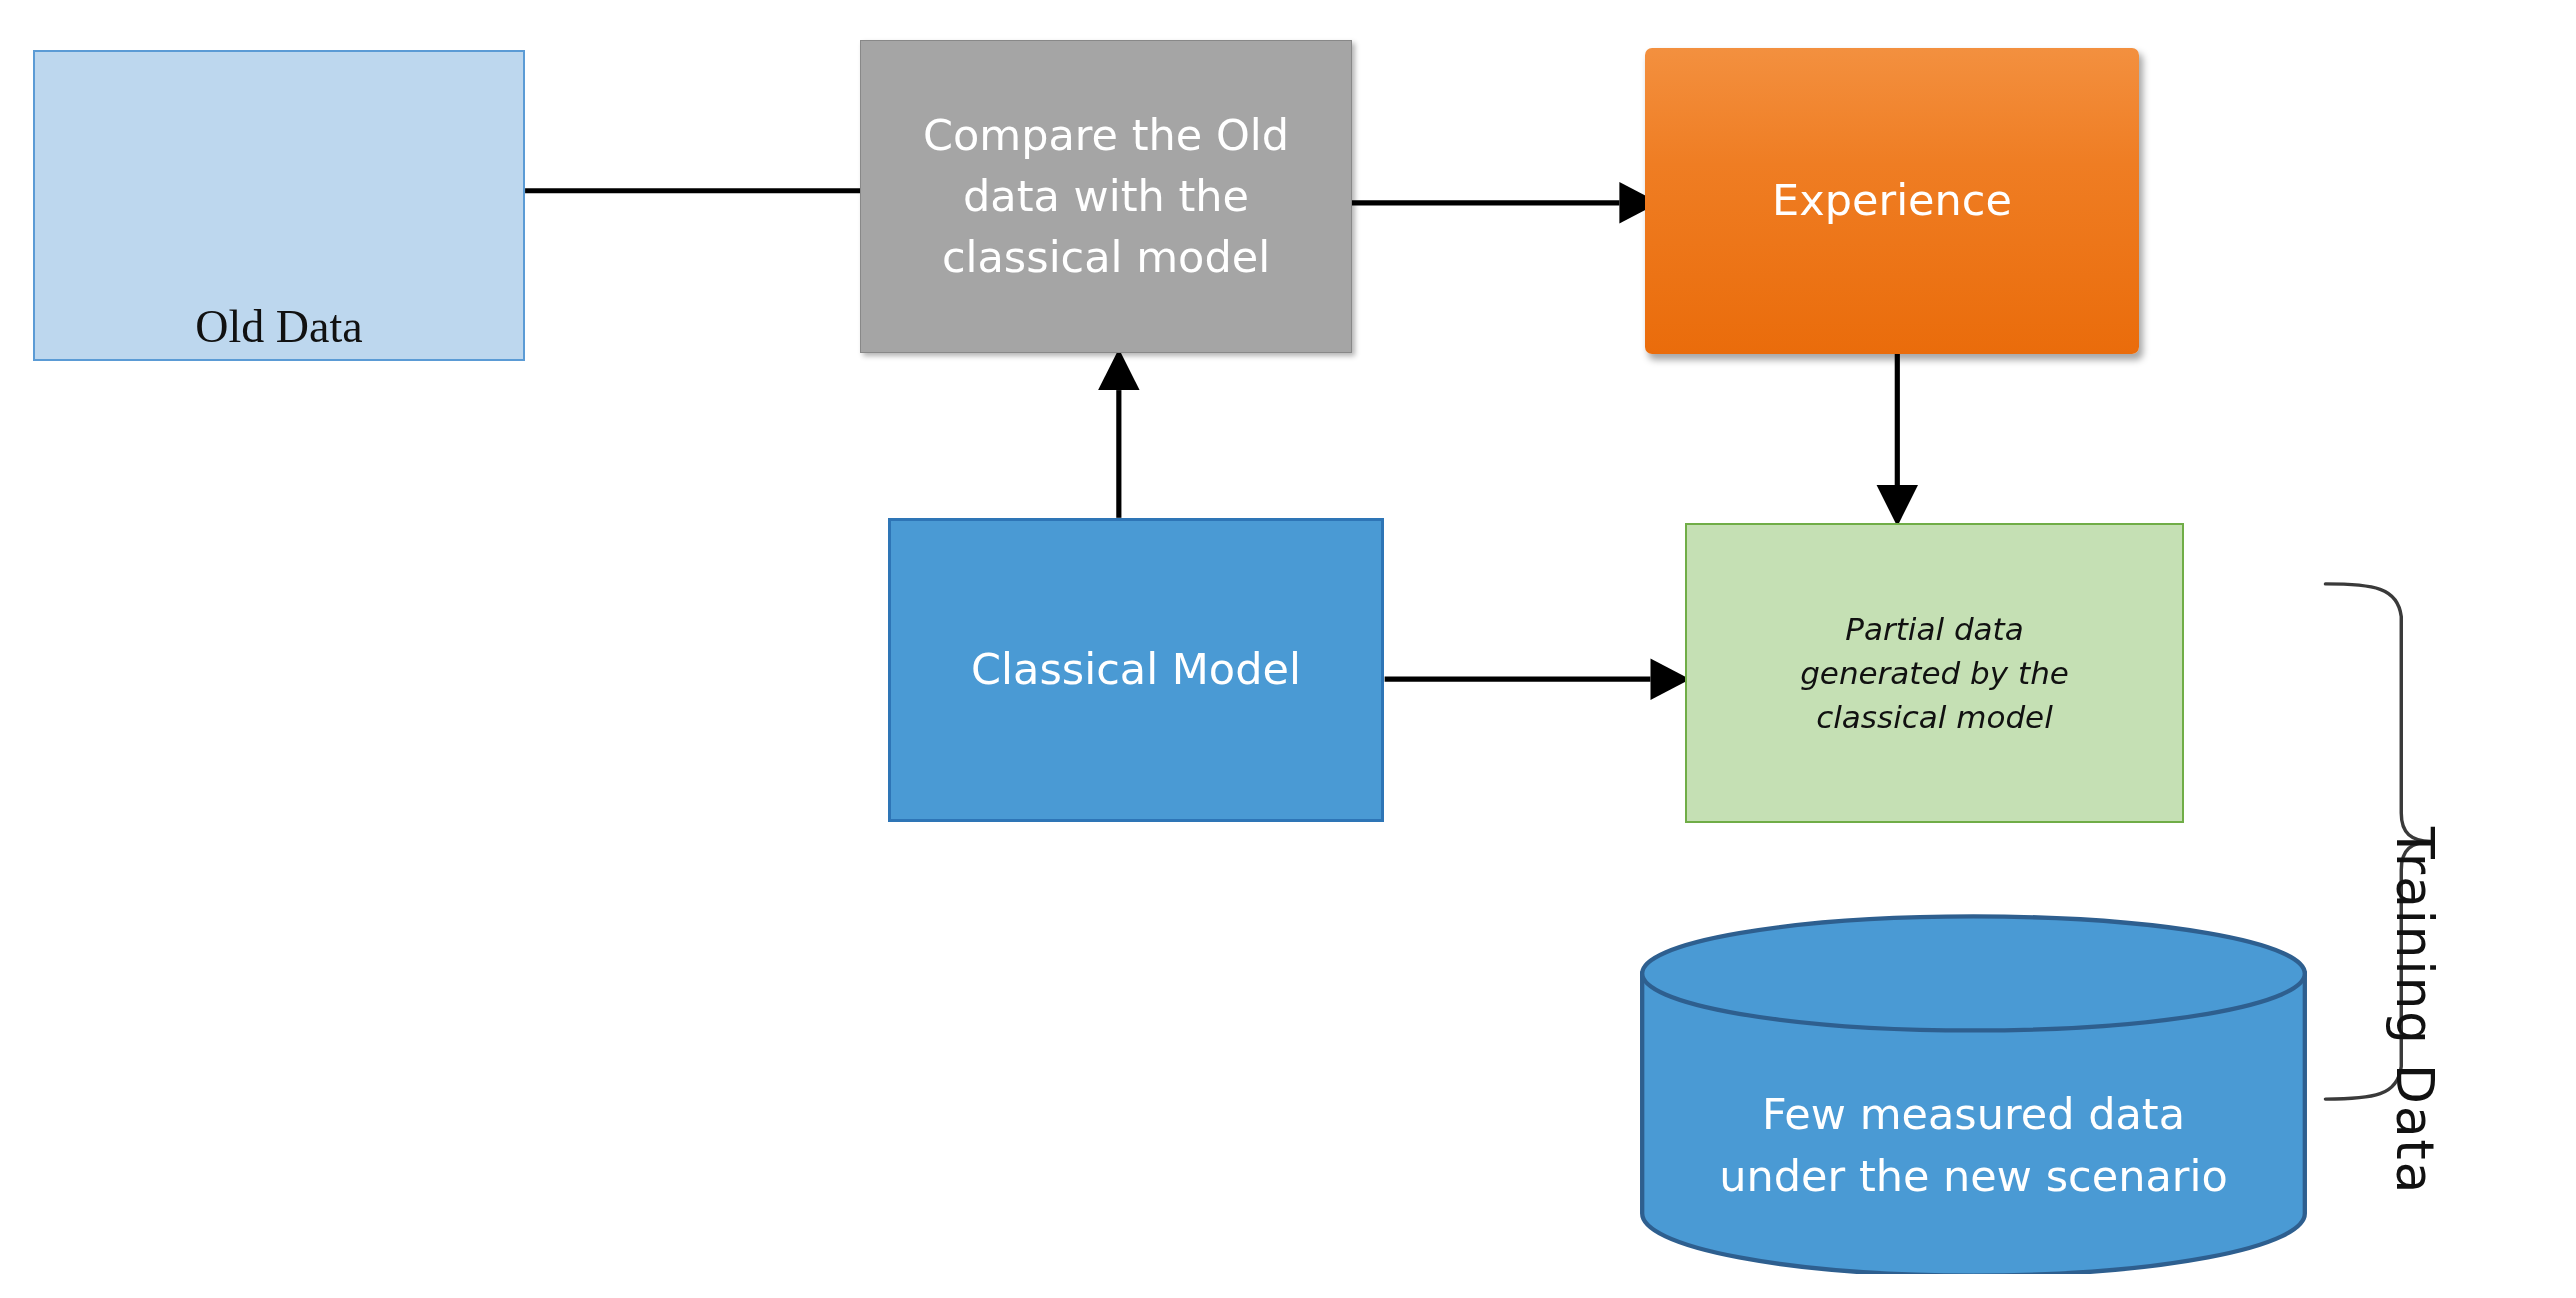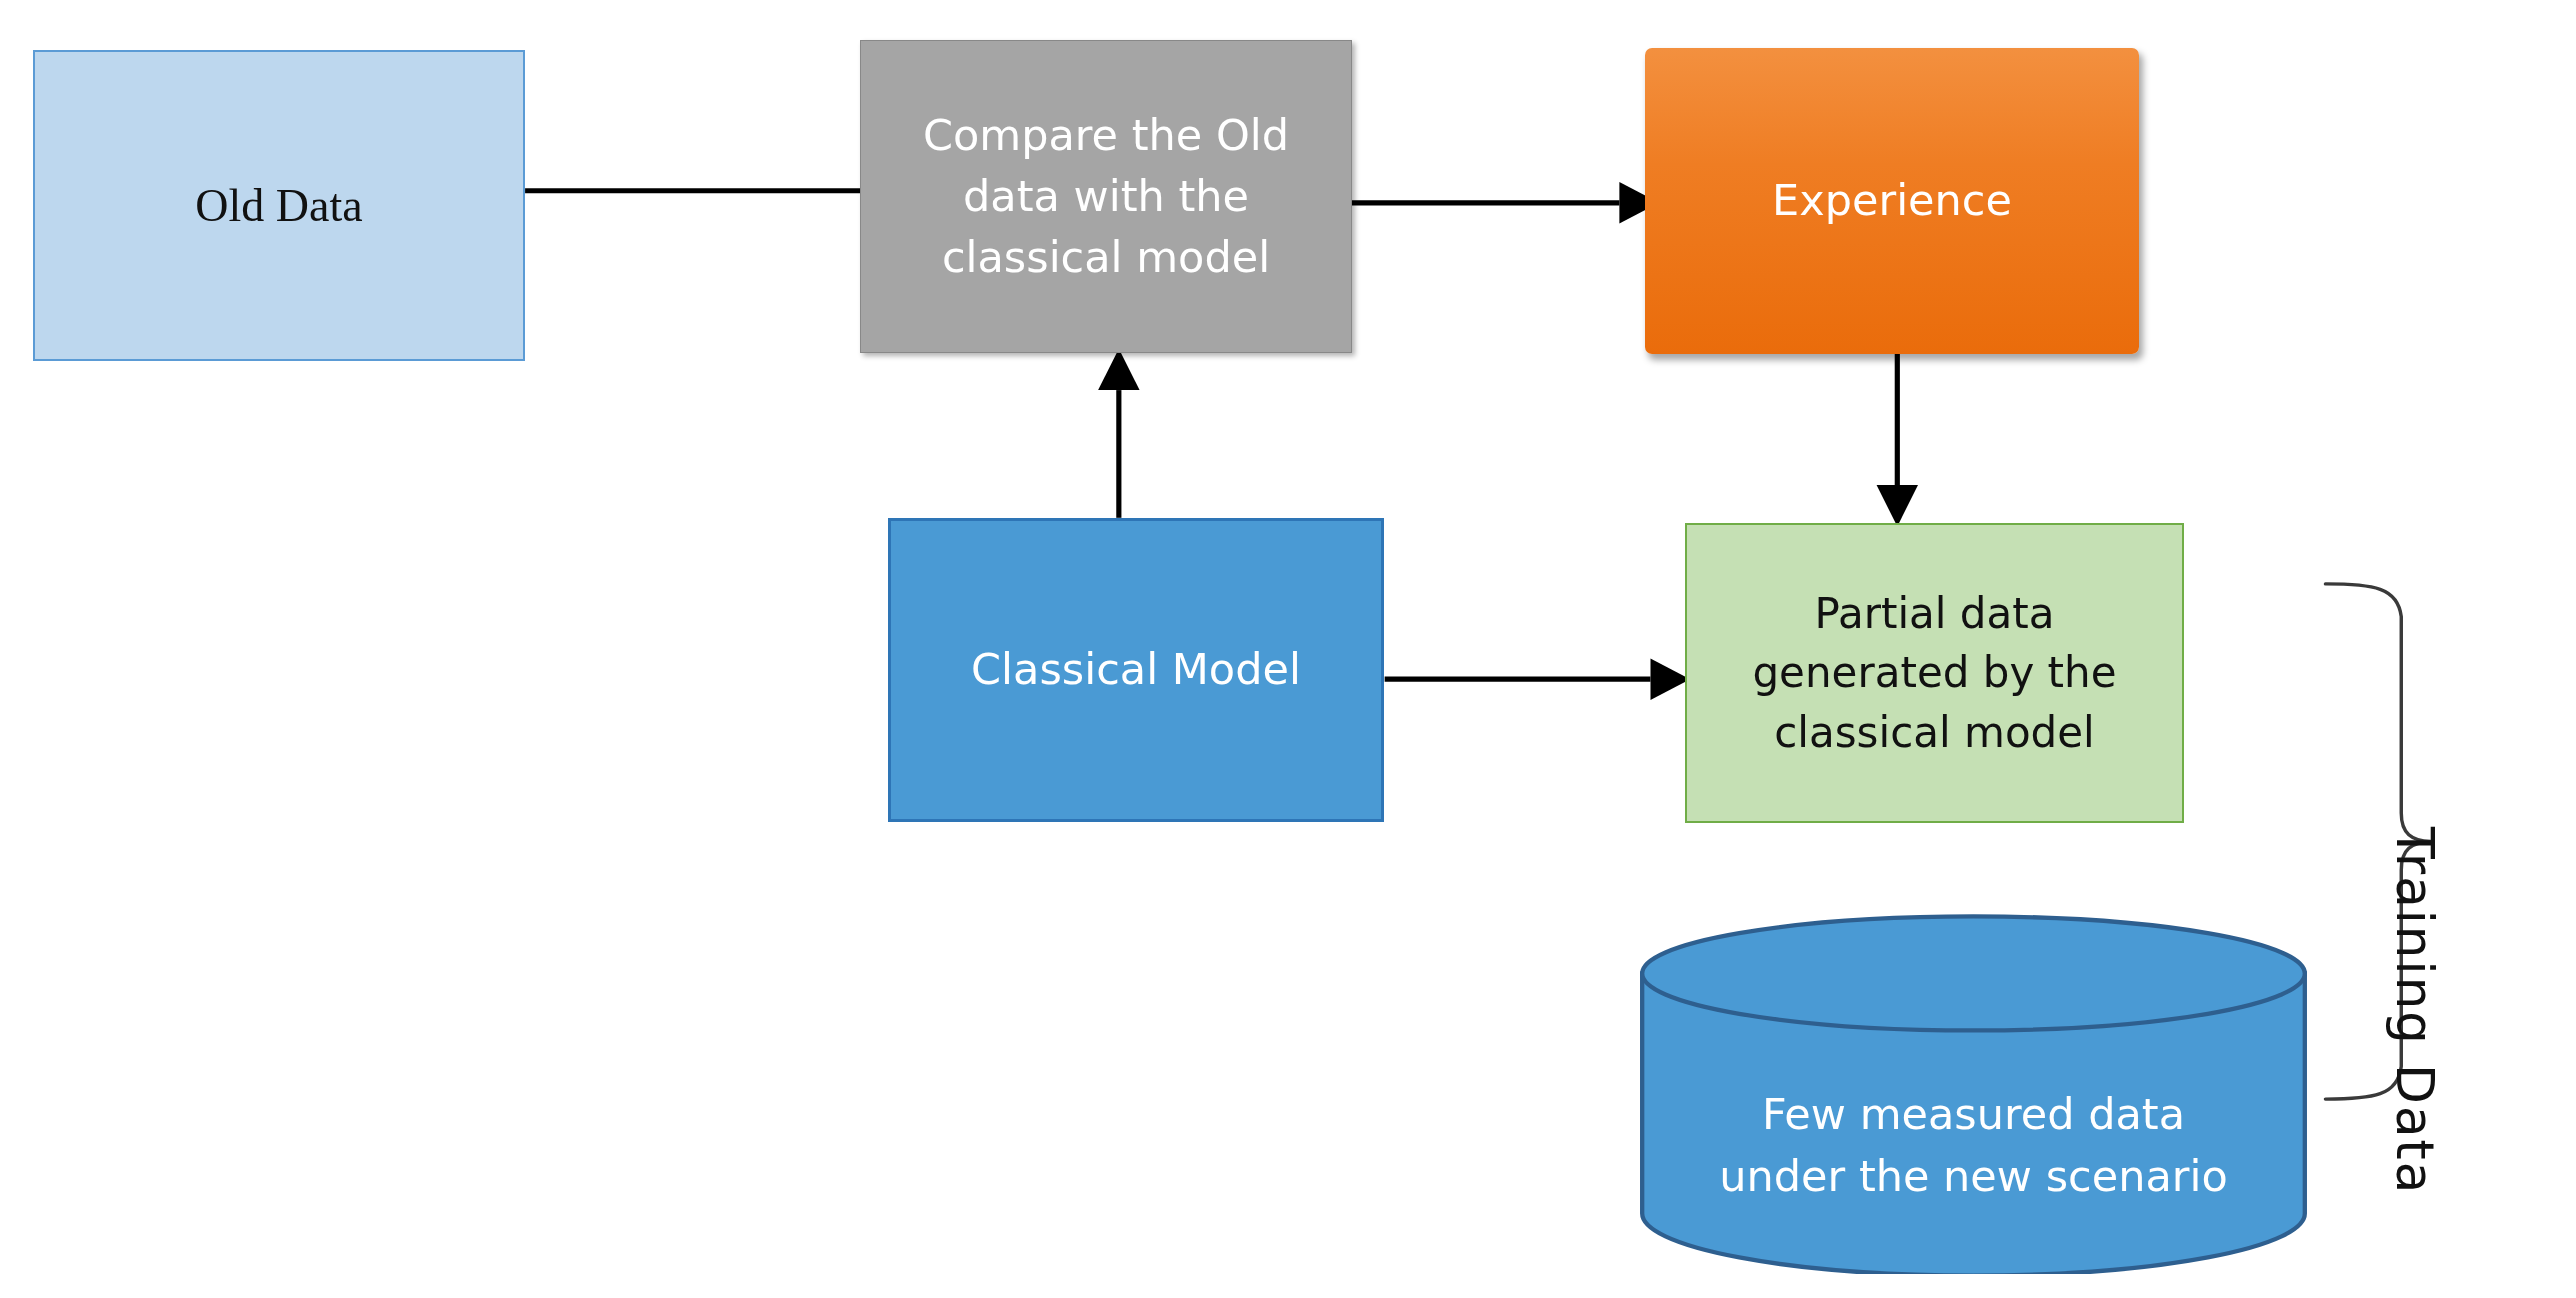--- a/index.html
+++ b/index.html
@@ -30,20 +30,21 @@
     line-height: 1.42;
     white-space: pre-line;
   }
 
   
   #node-old-data {
     left: 33px;  top: 50px;
     width: 492px; height: 311px;
     background: #bdd7ee;
     border: 2.6px solid #5b9bd5;
+    align-items: flex-end;
   }
   #node-old-data .label {
     font-family: "Liberation Serif", "DejaVu Serif", serif;
     font-size: 46px;
     color: #111111;
   }
 
   
   #node-compare {
     left: 860px; top: 40px;
@@ -83,22 +84,23 @@
   }
 
   
   #node-partial-data {
     left: 1685px; top: 523px;
     width: 499px; height: 300px;
     background: #c5e0b4;
     border: 2.6px solid #70ad47;
   }
   #node-partial-data .label {
-    font-size: 42px;
+    font-size: 31px;
     color: #111111;
+    font-style: italic;
   }
 
   
   #node-database {
     position: absolute;
     left: 1637px; top: 913px;
     width: 673px; height: 361px;
   }
   #node-database svg { display: block; width: 100%; height: 100%; }
   #node-database .db-label {

